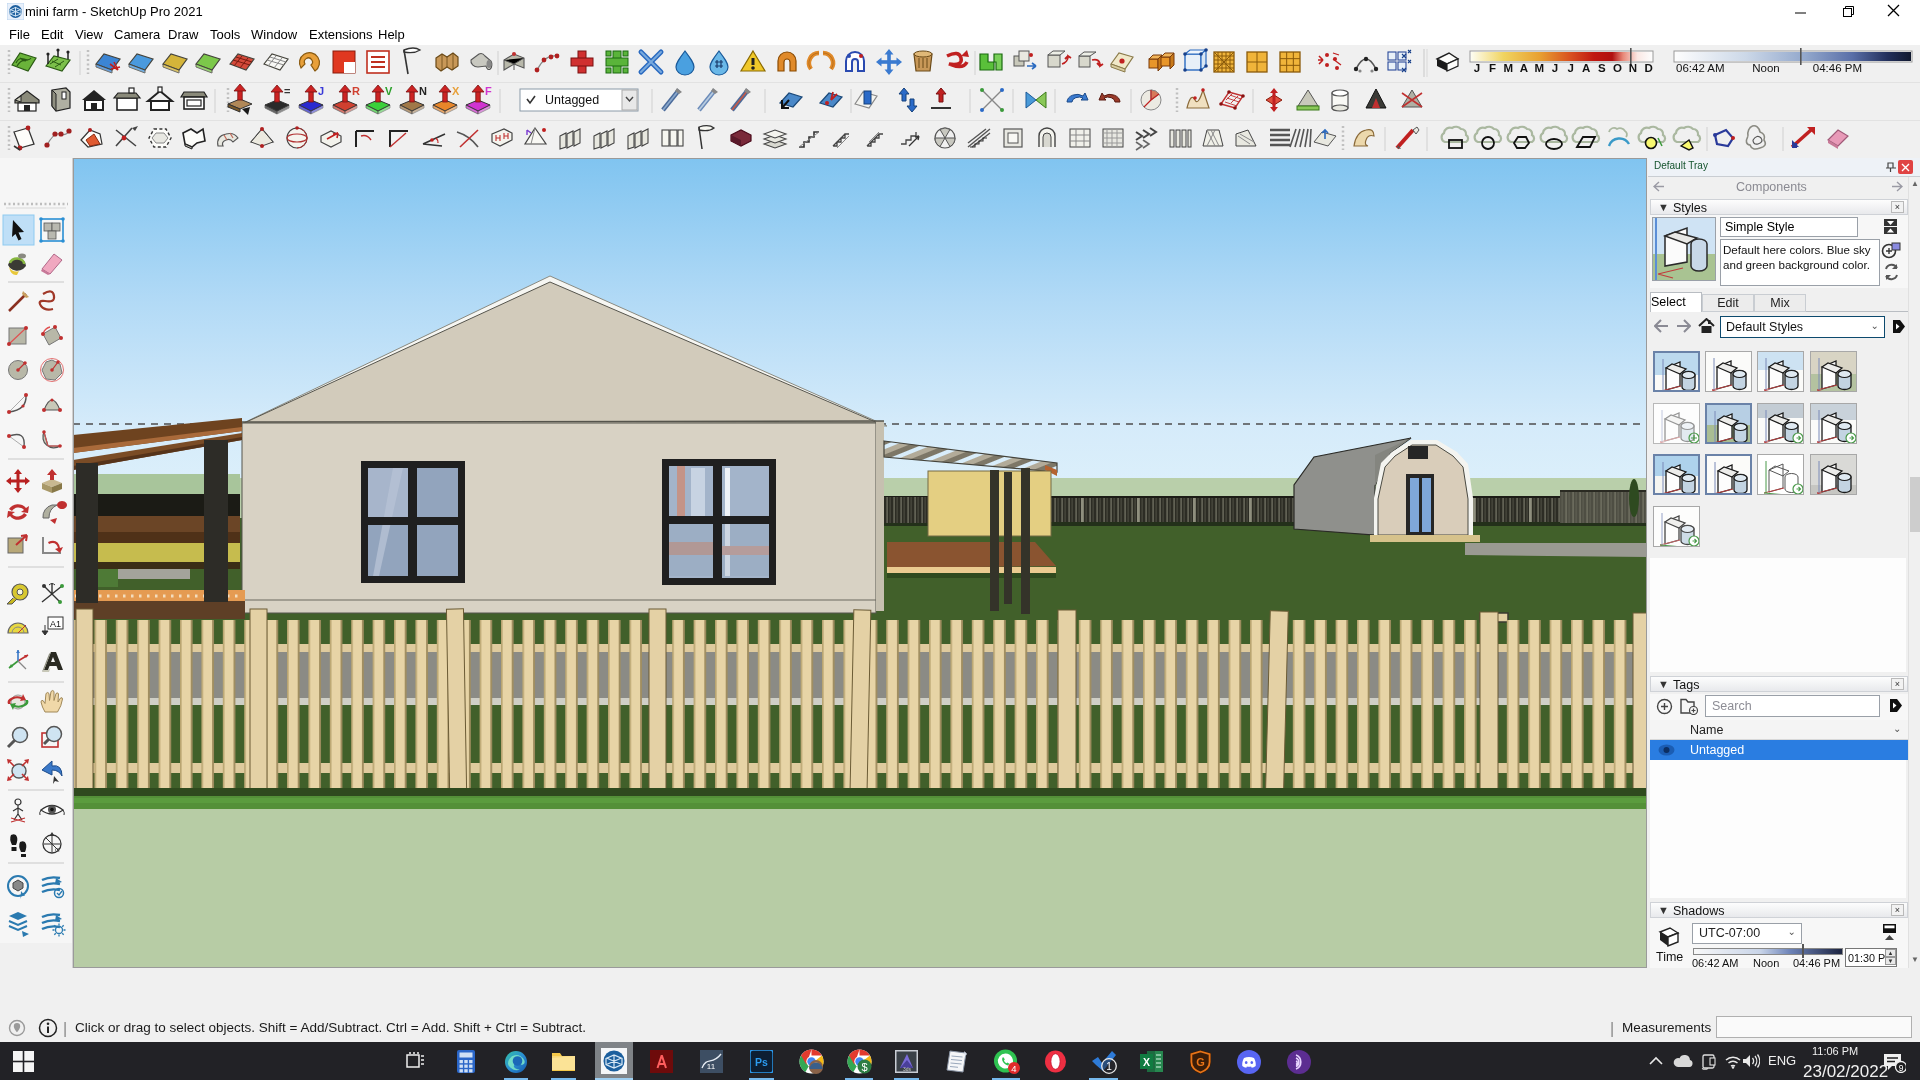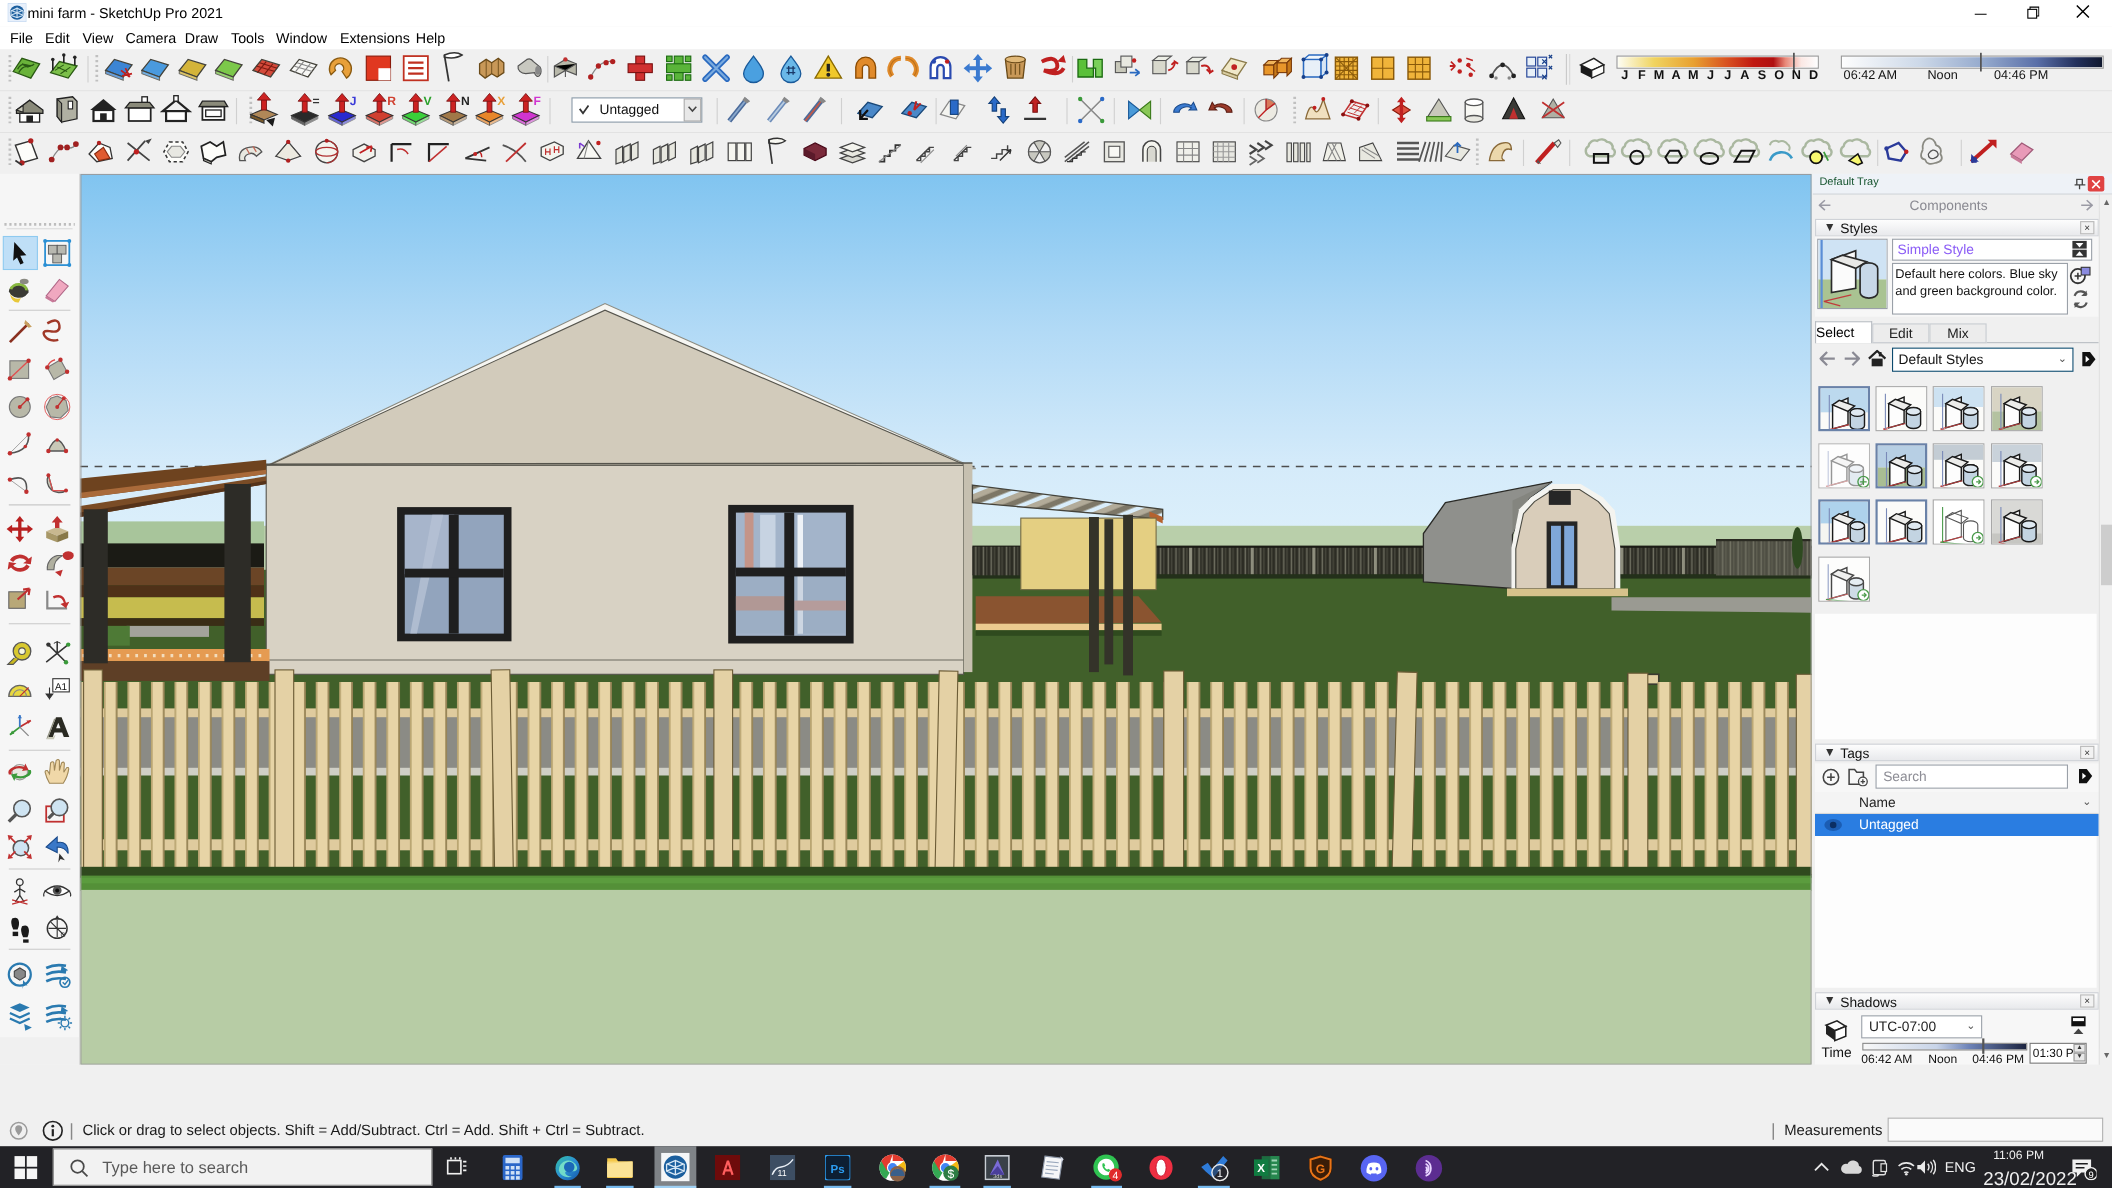--- a/index.html
+++ b/index.html
@@ -1272,21 +1272,21 @@
         <svg width="62" height="62" viewBox="0 0 62 62">
           <rect width="62" height="36" fill="#cfe3f4"></rect>
             <rect y="36" width="62" height="26" fill="#a9c392"></rect>
           <rect x="2" y="0" width="2" height="62" fill="#5b8ed6"></rect>
           <polygon points="12,18 34,10 34,44 12,48" fill="#fbfbfb" stroke="#2a2a2a" stroke-width="1.5"></polygon>
           <polygon points="12,18 22,14 44,20 34,26" fill="#e8e8e6" stroke="#2a2a2a" stroke-width="1.5"></polygon>
           <path d="M38 26 a8 5 0 0 1 16 0 l0 22 a8 5 0 0 1 -16 0 Z" fill="#c8d8e8" stroke="#2a2a2a" stroke-width="1.5"></path>
           <path d="M5 56 L30 50 M5 56 L20 60" stroke="#c03c3c" stroke-width="1.2"></path>
         </svg>
       </div>
-      <div class="abs" style="left:70px;top:2px;width:182px;height:20px;background:#fff;border:1px solid #9aa0a8;font-size:12.5px;color:#8b5cf6;padding:2px 4px">Simple Style</div>
+      <div class="abs" style="left:70px;top:2px;width:138px;height:20px;background:#fff;border:1px solid #9aa0a8;font-size:12.5px;color:#000000;padding:2px 4px">Simple Style</div>
       <div class="abs" style="left:70px;top:24px;width:160px;height:47px;background:#fff;border:1px solid #9aa0a8;font-size:11.6px;color:#111;padding:2px 2px;line-height:15px">Default here colors. Blue sky and green background color.</div>
       <svg class="abs" style="left:233px;top:3px" width="17" height="17">
           <rect x="1" y="9" width="13" height="7" fill="#333"></rect>
           <rect x="1" y="1" width="13" height="7" fill="#333"></rect>
           <path d="M7.5 10.5 l3.5 4 h-7 z" fill="#fff"></path>
           <path d="M7.5 7 l3.5 -4 h-7 z" fill="#fff"></path>
         </svg>
       <svg class="abs" style="left:231px;top:26px" width="20" height="18">
           <circle cx="8" cy="10" r="6.5" fill="none" stroke="#333" stroke-width="1.6"></circle>
           <path d="M8 7 v6 M5 10 h6" stroke="#333" stroke-width="1.4"></path>
@@ -1513,27 +1513,20 @@
   </div>
   <div id="taskbar">
     
     <svg class="abs" style="left:13px;top:9px" width="21" height="21" viewBox="0 0 21 21">
         <rect x="0" y="0" width="9.7" height="9.7" fill="#f5f5f5"></rect>
         <rect x="11.3" y="0" width="9.7" height="9.7" fill="#f5f5f5"></rect>
         <rect x="0" y="11.3" width="9.7" height="9.7" fill="#f5f5f5"></rect>
         <rect x="11.3" y="11.3" width="9.7" height="9.7" fill="#f5f5f5"></rect>
       </svg>
     
-    <div class="abs" style="left:48px;top:2px;width:345px;height:34px;background:#f2f2f2;border:1px solid #8a8a8a">
-      <svg class="abs" style="left:14px;top:8px" width="18" height="18">
-          <circle cx="7.5" cy="7.5" r="5.7" fill="none" stroke="#4a4a4a" stroke-width="1.6"></circle>
-          <path d="M11.7 11.7 L16.5 16.5" stroke="#4a4a4a" stroke-width="1.6"></path>
-        </svg>
-      <span class="abs" style="left:44px;top:8px;font-size:15px;color:#5a5a5a">Type here to search</span>
-    </div>
     
     <svg class="abs" style="left:405px;top:9px" width="20" height="20">
         <rect x="2" y="4" width="12" height="12" fill="none" stroke="#f0f0f0" stroke-width="1.5"></rect>
         <path d="M16 5 h3 M16 9 h3 M16 13 h3 M5 1 v2 M9 1 v2 M13 1 v2" stroke="#f0f0f0" stroke-width="1.5"></path>
       </svg>
     
     <svg class="abs" style="left:455px;top:8px" width="22" height="23">
         <rect x="2" y="0" width="18" height="23" rx="2" fill="#2a66c8"></rect>
         <rect x="4.5" y="2.5" width="13" height="5" fill="#cfe0f5"></rect>
         <g fill="#cfe0f5">

